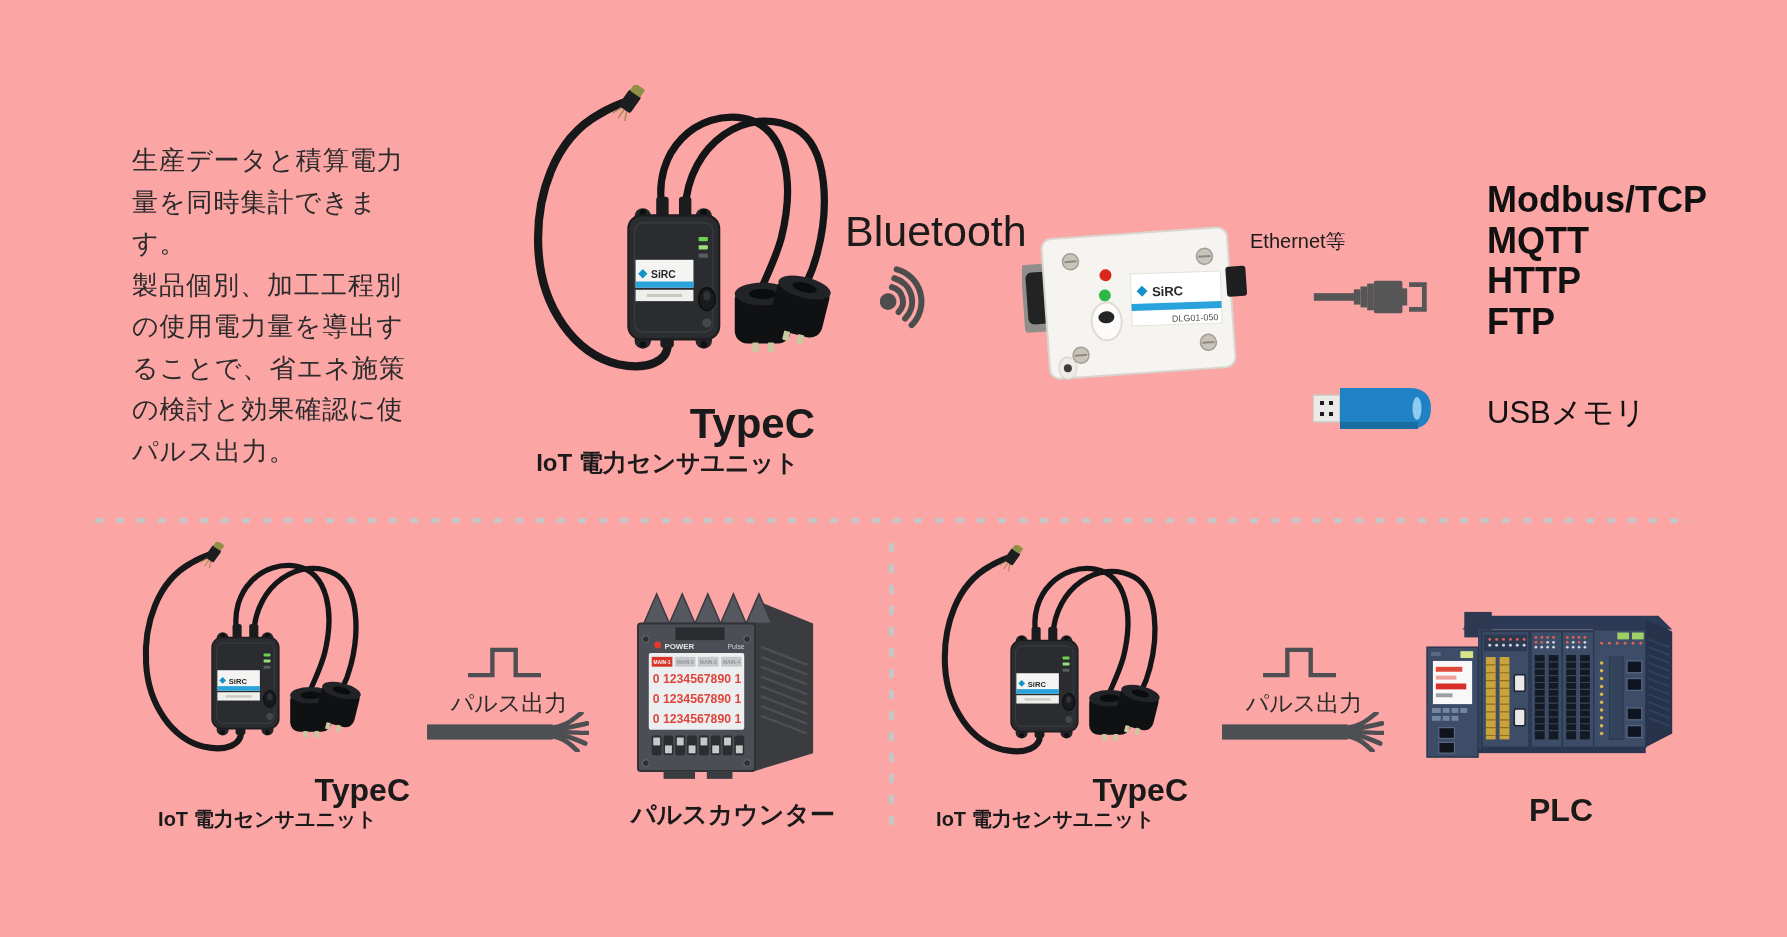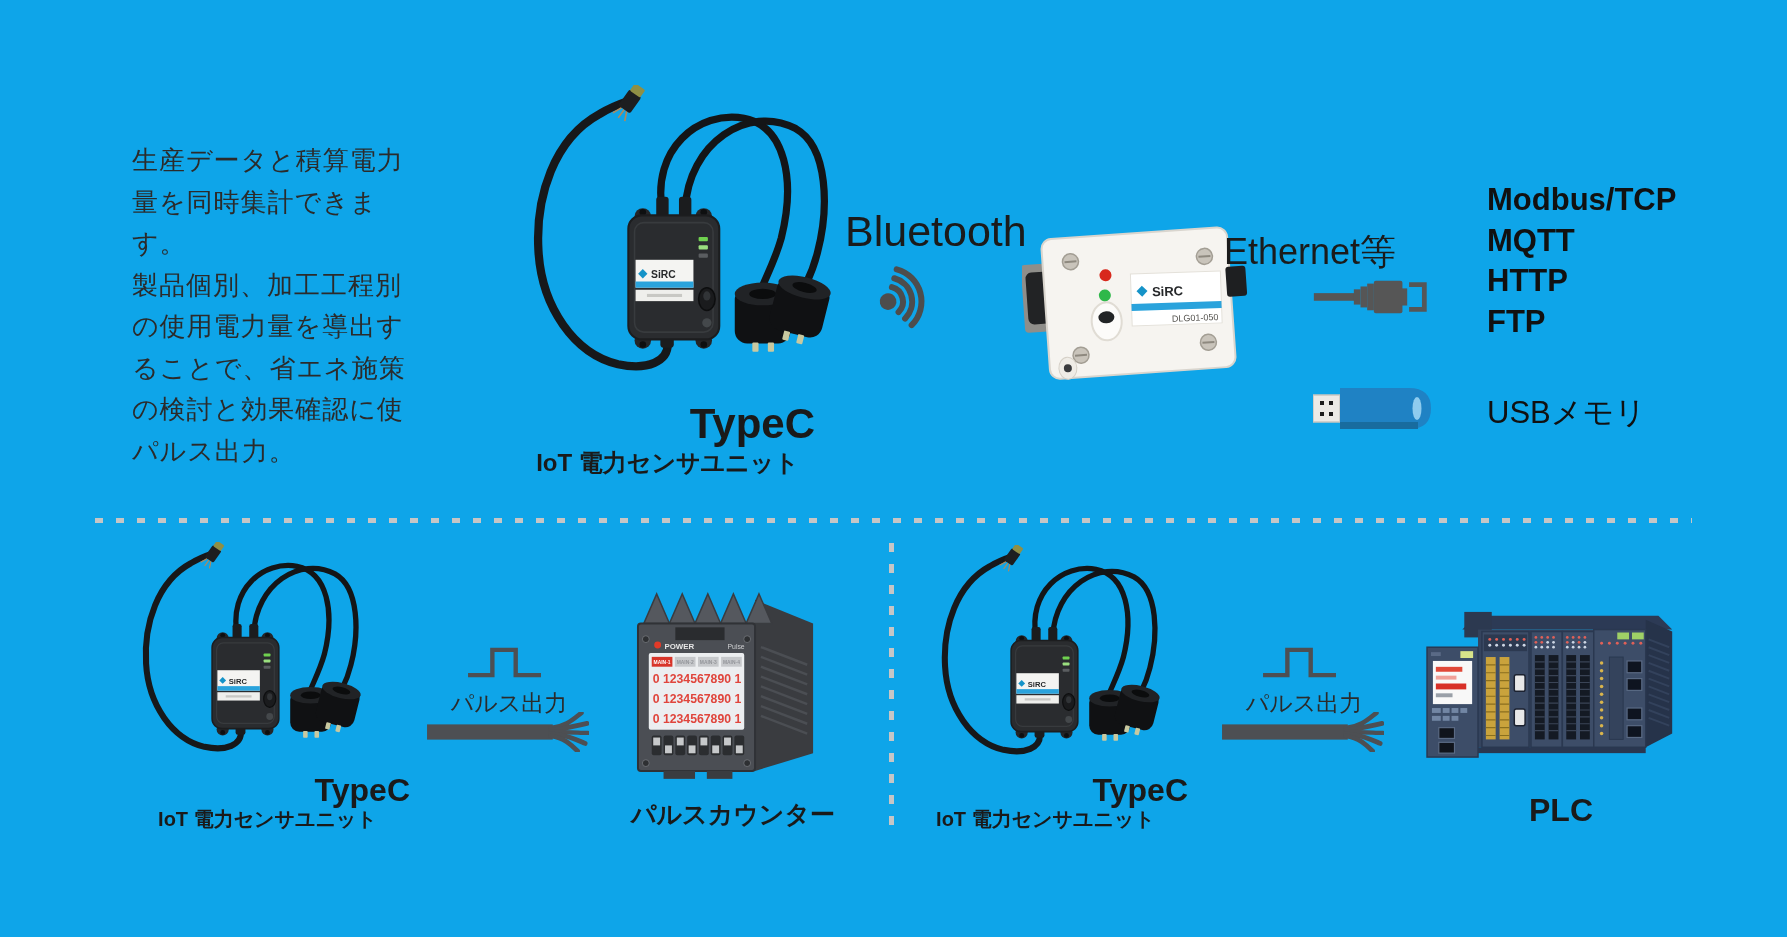--- a/index.html
+++ b/index.html
@@ -1,25 +1,25 @@
 <!DOCTYPE html>
 <html><head>
 <meta charset="utf-8">
 <style>
   html,body{margin:0;padding:0;}
   .canvas{
-    position:relative;width:1787px;height:937px;background:#0ea5e9;overflow:hidden;
+    position:relative;width:1787px;height:937px;background:#fca5a5;overflow:hidden;
     font-family:"Liberation Sans","DejaVu Sans",sans-serif;color:#1e1e1e;
   }
   .abs{position:absolute;}
   .intro{font-size:26px;letter-spacing:1px;line-height:41.5px;color:#2b2b2b;}
   .dev-title{font-weight:bold;text-align:right;color:#1a1a1a;}
   .dev-sub{font-weight:bold;text-align:center;color:#1a1a1a;}
   .conn-label{color:#1b1b1b;}
-  .proto{font-weight:bold;font-size:31px;line-height:40.5px;color:#111;}
+  .proto{font-weight:bold;font-size:36px;line-height:40.5px;color:#111;}
   .usb-label{font-weight:normal;font-size:31px;color:#111;}
   .divider-h{height:5px;background:repeating-linear-gradient(90deg,#c6c6c6 0 8px,transparent 8px 21px);}
   .divider-v{width:5px;background:repeating-linear-gradient(180deg,#c6c6c6 0 9px,transparent 9px 21px);}
   svg text{font-family:"Liberation Sans","DejaVu Sans",sans-serif;}
   .seg{font-family:"DejaVu Sans Mono",monospace;font-weight:bold;}
 </style>
 </head>
 <body>
 
 <div class="canvas">
@@ -147,21 +147,21 @@
         <path d="M121,72 l5.5,5.5 -5.5,5.5 -5.5,-5.5 z" fill="#1593c8"></path>
         <text x="131" y="83" font-size="13" font-weight="bold" fill="#26282a">SiRC</text>
         <rect x="110" y="90" width="90" height="7" fill="#2aa3dc"></rect>
         <text x="150" y="109" font-size="9" fill="#55534f">DLG01-050</text>
       </g>
       <ellipse cx="42" cy="148" rx="9" ry="11" fill="#efece6" stroke="#d5d0c7"></ellipse>
       <circle cx="42" cy="148" r="4" fill="#3a3b3d"></circle>
     </g>
   </svg>
 
-  <div class="abs conn-label" style="left:1224px;top:228px;width:180px;font-size:36px;font-weight:500;">Ethernet等</div>
+  <div class="abs conn-label" style="left:1250px;top:228px;width:180px;font-size:20px;font-weight:500;">Ethernet等</div>
   <svg class="abs" style="left:1312px;top:276px" width="118" height="40" viewBox="0 0 120 42">
     <g fill="#565656">
       <rect x="0" y="18" width="44" height="8"></rect>
       <rect x="42" y="14" width="7" height="16"></rect>
       <rect x="49" y="11" width="7" height="22"></rect>
       <rect x="56" y="8" width="7" height="28"></rect>
       <rect x="63" y="5" width="30" height="34" rx="2"></rect>
       <rect x="91" y="13" width="7" height="18"></rect>
     </g>
     <path d="M100,9 H116 V35 H100" fill="none" stroke="#565656" stroke-width="5"></path>

